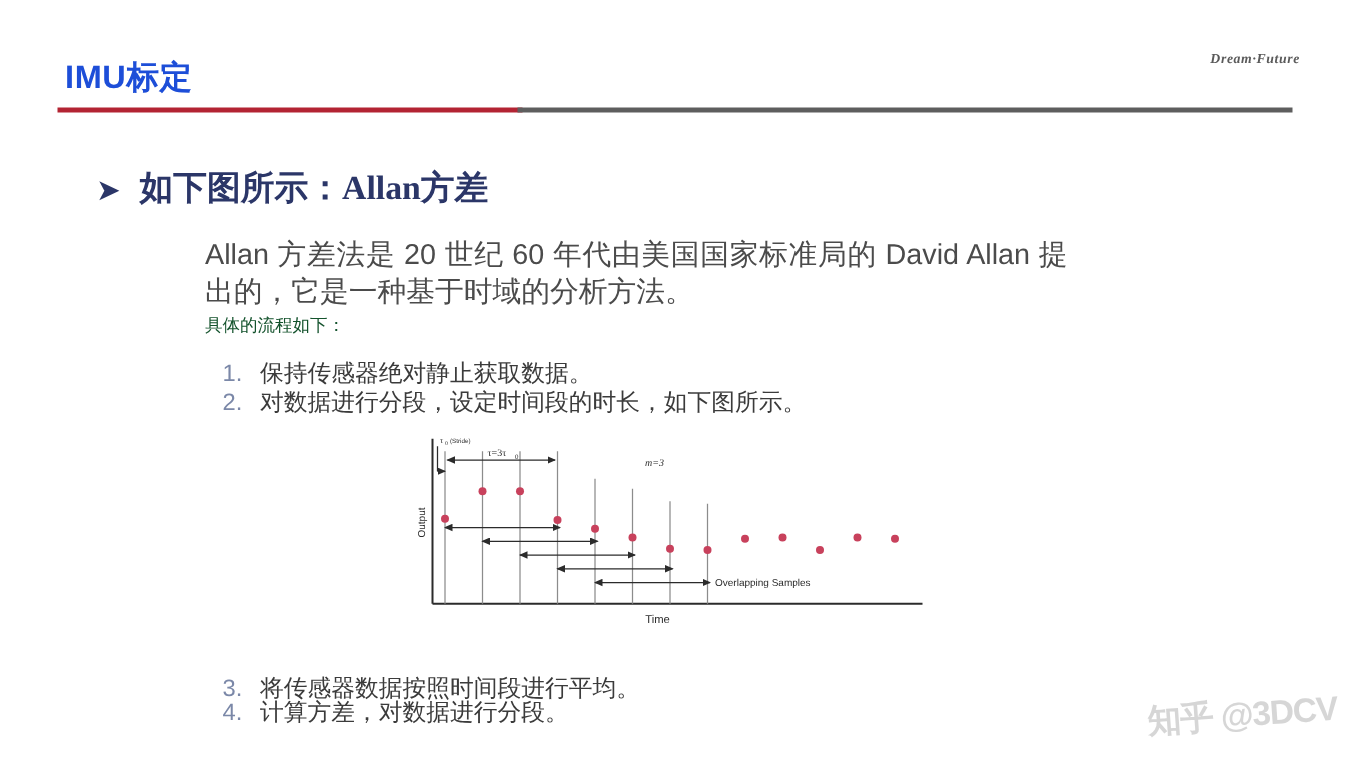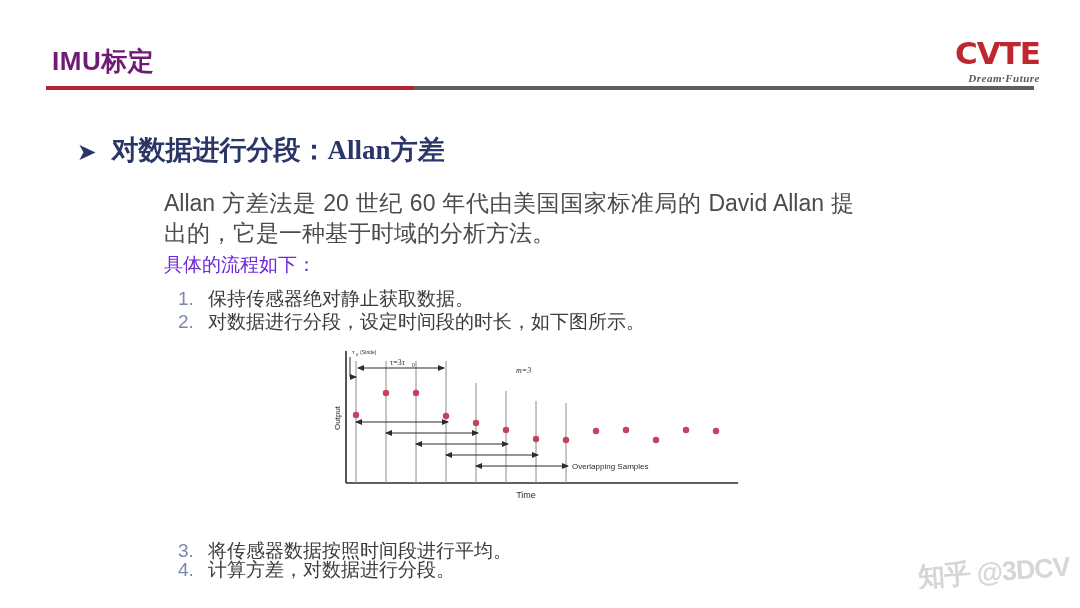--- a/index.html
+++ b/index.html
@@ -22,21 +22,21 @@
     left: 0; top: 0;
     width: 1080px;
     height: 100px;
   }
   #page-title {
     position: absolute;
     left: 52px;
     top: 44px;
     font-size: 26px;
     font-weight: bold;
-    color: #701a75;
+    color: #1d4ed8;
     letter-spacing: 0.5px;
     white-space: nowrap;
   }
   #header-rule {
     position: absolute;
     left: 46px;
     top: 86px;
     width: 988px;
     height: 4px;
   }
@@ -113,22 +113,22 @@
     font-size: 23px;
     line-height: 30px;
     color: #4b4b4b;
     text-align: justify;
   }
 
   #steps-intro {
     position: absolute;
     left: 164px;
     top: 152px;
-    font-size: 19px;
-    color: #6d28d9;
+    font-size: 14px;
+    color: #14532d;
   }
 
   .step-row {
     position: absolute;
     left: 178px;
     font-size: 19px;
     color: #3b3b3b;
     white-space: nowrap;
   }
   .step-num {
@@ -173,30 +173,29 @@
 <div id="slide-header">
 
   <div id="page-title">IMU标定</div>
 
   <div id="header-rule">
     <div class="rule-red"></div>
     <div class="rule-gray"></div>
   </div>
 
   <div id="brand-logo">
-    <div id="logo-wordmark">CVTE</div>
     <div id="logo-tagline">Dream·Future</div>
   </div>
 
 </div>
 
 <div id="content">
 
   <div id="section-heading">
-    <span class="bullet-arrow">➤</span><span>对数据进行分段：Allan方差</span>
+    <span class="bullet-arrow">➤</span><span>如下图所示：Allan方差</span>
   </div>
 
   <div id="intro-paragraph">Allan 方差法是 20 世纪 60 年代由美国国家标准局的 David Allan 提出的，它是一种基于时域的分析方法。</div>
 
   <div id="steps-intro">具体的流程如下：</div>
 
   <div class="step-row" id="step-1">
     <span class="step-num">1.</span><span>保持传感器绝对静止获取数据。</span>
   </div>
   <div class="step-row" id="step-2">

